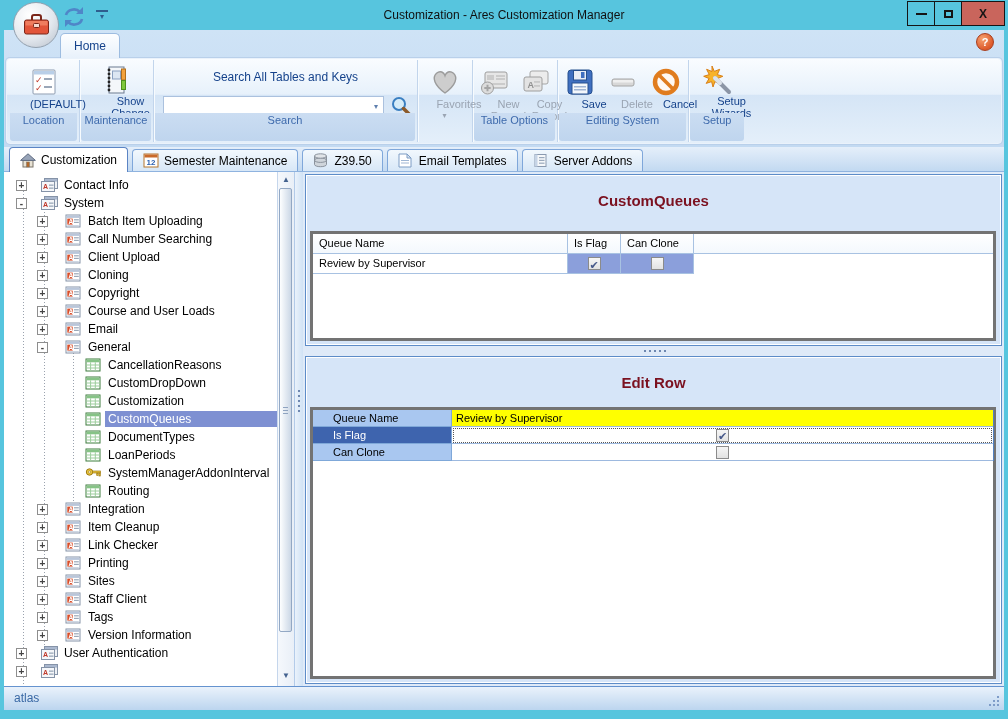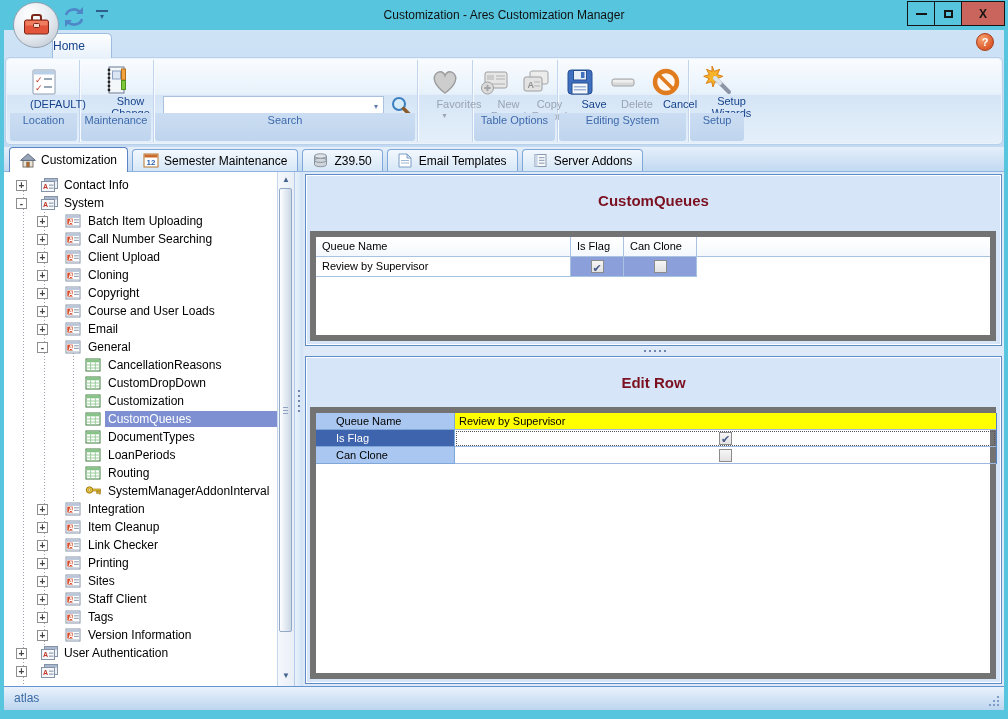--- a/index.html
+++ b/index.html
@@ -23,23 +23,23 @@
   .app-btn { position:absolute; left:13px; top:2px; width:46px; height:46px; border-radius:50%;
              background:radial-gradient(circle at 35% 28%, #ffffff, #e3e8ee 55%, #b7bfca);
              border:1px solid #93A0AE; z-index:30; display:flex; align-items:center; justify-content:center; }
   .qat-sync { position:absolute; left:62px; top:6px; width:24px; height:22px; z-index:30; }
   .qat-more { position:absolute; left:96px; top:10px; width:12px; height:12px; z-index:30;
               color:#2E5E8E; font-size:8px; text-align:center; border-top:2px solid #2E5E8E; line-height:9px; }
 
   
   .ribbon-zone { position:absolute; top:30px; left:4px; right:4px; height:117px;
                  background:linear-gradient(#CFE3F6,#C3DAF2); }
-  .home-tab { position:absolute; left:48px; top:3px; width:60px; height:25px;
+  .home-tab { position:absolute; left:56px; top:3px; width:60px; height:25px;
               background:linear-gradient(#FDFEFF,#E8F1FB); border:1px solid #9DBCE0; border-bottom:none;
-              border-radius:5px 5px 0 0; color:#15428B; font-size:12px; text-align:left; line-height:24px; z-index:5; }
+              border-radius:5px 5px 0 0; color:#15428B; font-size:12px; text-align:center; line-height:24px; z-index:5; }
   .help-btn { position:absolute; right:10px; top:3px; width:18px; height:18px; border-radius:50%;
               background:radial-gradient(circle at 35% 30%, #F6A270, #DD5A2B 70%); border:1px solid #A83C1B;
               color:#fff; font-weight:700; font-size:11px; text-align:center; line-height:17px; z-index:6; }
   .ribbon-body { position:absolute; left:2px; right:2px; top:28px; bottom:3px; border-radius:4px;
                  background:linear-gradient(180deg,#F9FCFF,#E7F1FB 42%,#D5E5F6 43%,#E4EFFA);
                  border:1px solid #EAF2FB; box-shadow:0 0 0 1px #B9D0EA; }
   .rgroup { position:absolute; top:1px; bottom:1px; border-right:1px solid #C2D5EC; box-shadow:1px 0 0 #F7FBFE; }
   .gcap { position:absolute; left:1px; right:2px; bottom:1px; height:28px; font-size:11px; color:#3E6AAC;
           text-align:center; line-height:15px; background:linear-gradient(#CBDDF2,#BFD5EE); border-radius:0 0 3px 3px; }
   .big-btn { position:absolute; left:1px; right:2px; top:2px; height:66px; display:flex; flex-direction:column;
@@ -110,21 +110,21 @@
   .vdots { position:absolute; left:3px; top:218px; width:2px; height:2px; background:#6E87B0;
            box-shadow:0 5px #6E87B0, 0 10px #6E87B0, 0 15px #6E87B0, 0 20px #6E87B0; }
 
   .main { position:absolute; left:299px; right:0; top:0; bottom:0; background:#DFEAF8; }
   .panel { position:absolute; left:2px; right:2px; background:#D6E5F8; border:1px solid #5D8CC8;
            box-shadow:inset 0 0 0 1px #FFFFFF; }
   .panel-top { top:2px; height:172px; }
   .panel-bottom { top:184px; bottom:2px; }
   .ptitle { text-align:center; color:#7B1120; font-weight:700; font-size:15px; margin-top:17px; }
 
-  .sheet { position:absolute; left:4px; right:5px; bottom:4px; background:#fff; border:6px solid #737373; }
+  .sheet { position:absolute; left:4px; right:5px; bottom:4px; background:#fff; border:3px solid #737373; }
   .q-sheet { top:56px; box-shadow:inset 0 1px 0 #C7DBF0; }
   .q-head { display:flex; height:20px; background:linear-gradient(#FFFFFF,#F3F8FD); }
   .qcell { border-right:1px solid #A8C2E2; border-bottom:1px solid #A8C2E2; padding-left:6px;
            line-height:19px; overflow:hidden; white-space:nowrap; }
   .qcol0 { width:255px; } .qcol1 { width:53px; } .qcol2 { width:73px; }
   .qfill { flex:1; border-bottom:1px solid #A8C2E2; }
   .q-row { display:flex; height:20px; }
   .cbcell { background:#8B9FDB; display:flex; align-items:center; justify-content:center; padding-left:0; }
 
   .e-sheet { top:50px; }
@@ -230,20 +230,21 @@
                 <rect x="20.5" y="4" width="4" height="11" fill="#f4a23c" stroke="#b06f1d"></rect>
                 <rect x="20.5" y="15.5" width="4" height="9" fill="#7ec83c" stroke="#4e8f1e"></rect>
               </svg>
             </span>
           <span class="blbl"><span>Show Change History</span> <span class="arr">▾</span></span>
         </div>
         <div class="gcap">Maintenance</div>
       </div>
 
       <div class="rgroup g-search">
+        <div class="search-label">Search All Tables and Keys</div>
         <div class="combo">
           <input class="search-input" value="" style="">
           <span class="combo-arrow">▾</span>
         </div>
         <span class="mag"><svg width="22" height="22" viewBox="0 0 22 22">
               <circle cx="9" cy="9" r="6" fill="#d6ecf8" stroke="#3a7fc1" stroke-width="2"></circle>
               <line x1="13.5" y1="13.5" x2="20" y2="20" stroke="#8b5a2b" stroke-width="3.5" stroke-linecap="round"></line>
             </svg></span>
         <div class="gcap">Search</div>
       </div>
@@ -630,42 +631,42 @@
                 <line x1="1" y1="7" x2="15" y2="7" stroke="#9ccd9c"></line>
                 <line x1="1" y1="10" x2="15" y2="10" stroke="#9ccd9c"></line>
                 <line x1="5.6" y1="4.3" x2="5.6" y2="13" stroke="#9ccd9c"></line>
                 <line x1="10.3" y1="4.3" x2="10.3" y2="13" stroke="#9ccd9c"></line>
               </svg>
             </span>
             <span class="tlabel">LoanPeriods</span>
           </div>
           <div class="trow lvl2">
             <span class="ticon">
+              <svg width="16" height="12" viewBox="0 0 16 12">
+                <circle cx="4.5" cy="6" r="3.2" fill="#e8c33c" stroke="#a07d14"></circle>
+                <circle cx="4.5" cy="6" r="1.1" fill="#fff" stroke="#a07d14" stroke-width="0.6"></circle>
+                <rect x="7.5" y="5" width="8" height="2" fill="#e8c33c" stroke="#a07d14" stroke-width="0.7"></rect>
+                <rect x="11.7" y="7" width="1.4" height="2.4" fill="#e8c33c" stroke="#a07d14" stroke-width="0.7"></rect>
+                <rect x="14" y="7" width="1.3" height="3" fill="#e8c33c" stroke="#a07d14" stroke-width="0.7"></rect>
+              </svg>
+            </span>
+            <span class="tlabel">SystemManagerAddonInterval</span>
+          </div>
+          <div class="trow lvl2">
+            <span class="ticon">
               <svg width="16" height="14" viewBox="0 0 16 14">
                 <rect x="1" y="1" width="14" height="12" fill="#fff" stroke="#3f7d3f"></rect>
                 <rect x="1.5" y="1.5" width="13" height="2.8" fill="#86c386"></rect>
                 <line x1="1" y1="7" x2="15" y2="7" stroke="#9ccd9c"></line>
                 <line x1="1" y1="10" x2="15" y2="10" stroke="#9ccd9c"></line>
                 <line x1="5.6" y1="4.3" x2="5.6" y2="13" stroke="#9ccd9c"></line>
                 <line x1="10.3" y1="4.3" x2="10.3" y2="13" stroke="#9ccd9c"></line>
               </svg>
             </span>
             <span class="tlabel">Routing</span>
-          </div>
-          <div class="trow lvl2">
-            <span class="ticon">
-              <svg width="16" height="12" viewBox="0 0 16 12">
-                <circle cx="4.5" cy="6" r="3.2" fill="#e8c33c" stroke="#a07d14"></circle>
-                <circle cx="4.5" cy="6" r="1.1" fill="#fff" stroke="#a07d14" stroke-width="0.6"></circle>
-                <rect x="7.5" y="5" width="8" height="2" fill="#e8c33c" stroke="#a07d14" stroke-width="0.7"></rect>
-                <rect x="11.7" y="7" width="1.4" height="2.4" fill="#e8c33c" stroke="#a07d14" stroke-width="0.7"></rect>
-                <rect x="14" y="7" width="1.3" height="3" fill="#e8c33c" stroke="#a07d14" stroke-width="0.7"></rect>
-              </svg>
-            </span>
-            <span class="tlabel">SystemManagerAddonInterval</span>
           </div>
           <div class="trow lvl1">
             <span class="expander">+</span>
             <span class="ticon">
               <svg width="16" height="14" viewBox="0 0 16 14">
                 <rect x="1" y="1" width="14" height="12" fill="#fff" stroke="#8593a8"></rect>
                 <rect x="1.5" y="1.5" width="13" height="2.4" fill="#b9c6da"></rect>
                 <rect x="2.3" y="4.6" width="5.4" height="6" fill="#d94f2b"></rect>
                 <text x="3.4" y="9.8" font-size="6.5" fill="#fff" font-weight="bold">A</text>
                 <rect x="9" y="5.2" width="4.8" height="1.2" fill="#9aa7b8"></rect>

